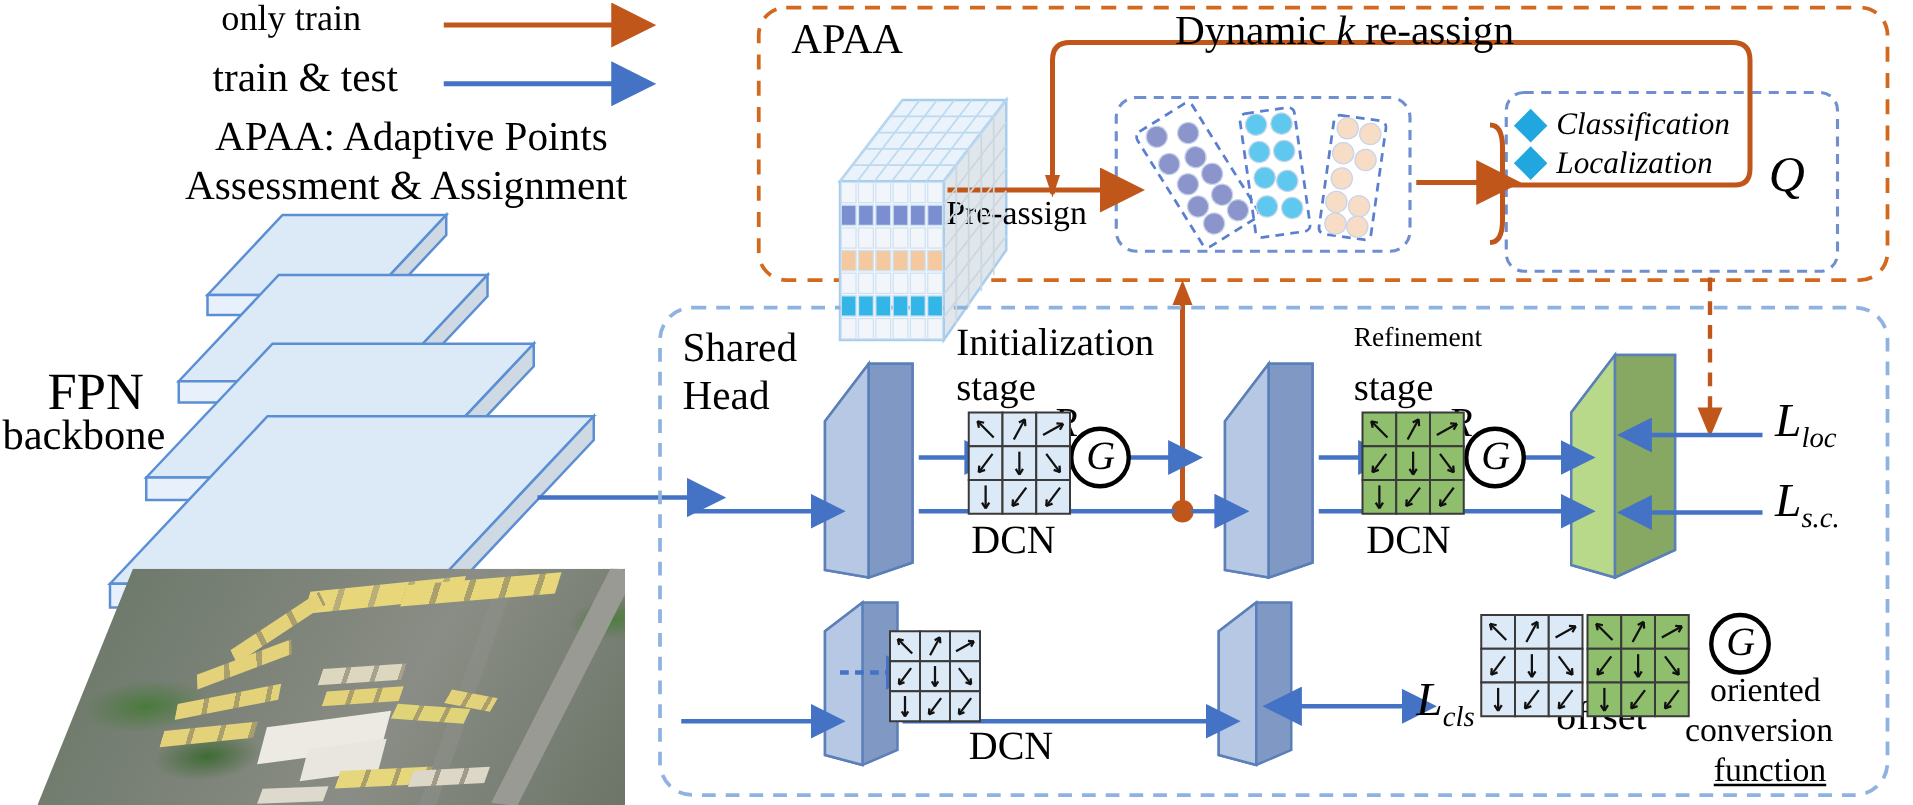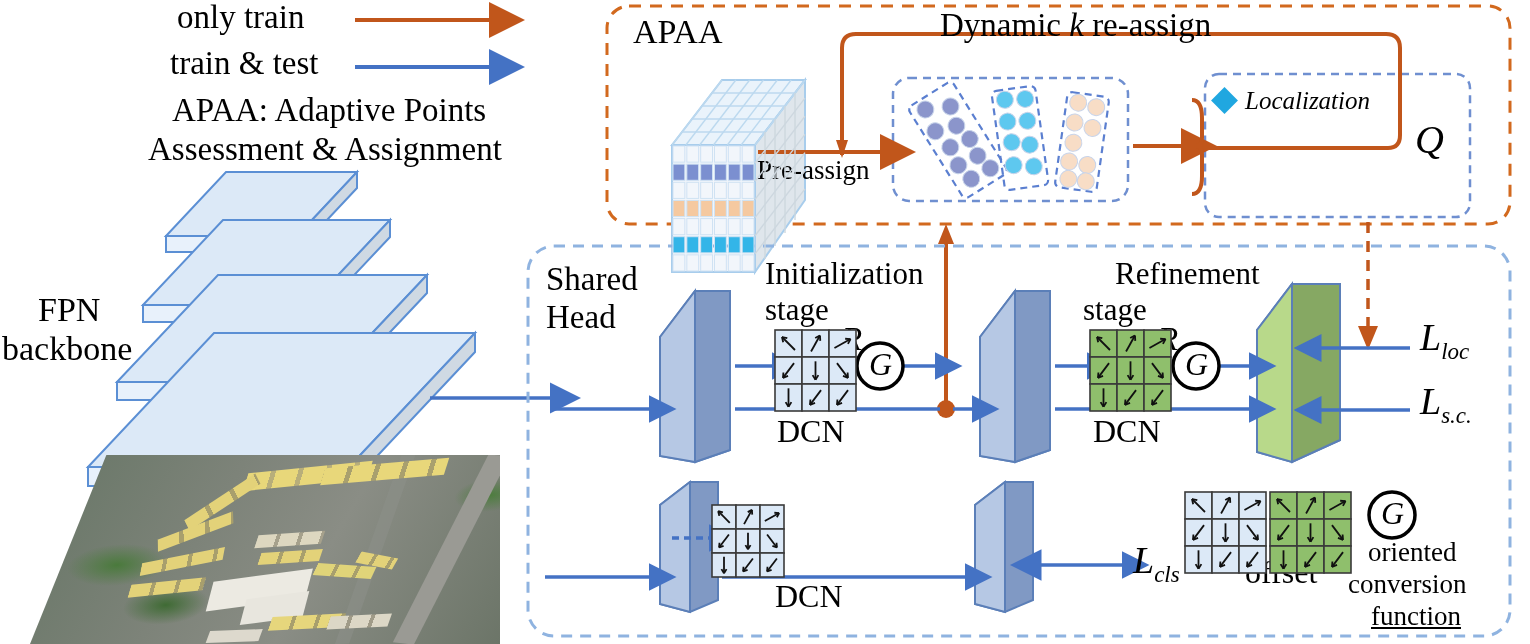--- a/index.html
+++ b/index.html
@@ -197,55 +197,59 @@
     <div style="position:absolute;left:232px;top:160px;width:72px;height:14px;
          background:repeating-linear-gradient(90deg,#e6d67c 0 20px,#a89f6d 20px 24px);transform:rotate(-3deg);"></div>
     <div style="position:absolute;left:290px;top:160px;width:60px;height:13px;
          background:repeating-linear-gradient(90deg,#dcd7c6 0 18px,#a09b88 18px 22px);transform:rotate(-3deg);"></div>
     <div style="position:absolute;left:293px;top:100px;width:40px;height:11px;
          background:repeating-linear-gradient(90deg,#e3d279 0 14px,#a89f6d 14px 18px);transform:rotate(10deg);"></div>
     <div style="position:absolute;left:175px;top:175px;width:52px;height:12px;background:#ddd9cd;transform:rotate(-2deg);"></div>
   </div>
 </div>
 
-<div class="txt" style="left:177px;top:0px;font-size:33px;">only train</div>
+<div class="txt" style="left:177px;top:0px;font-size:29px;">only train</div>
 <div class="txt" style="left:170px;top:46px;font-size:33px;">train &amp; test</div>
 
 <div class="txt" style="left:172px;top:93px;font-size:33px;">APAA: Adaptive Points</div>
 <div class="txt" style="left:148px;top:132px;font-size:33px;">Assessment &amp; Assignment</div>
 
-<div class="txt" style="left:38px;top:292px;font-size:34px;font-family:Liberation Serif, serif;">FPN</div>
+<div class="txt" style="left:38px;top:292px;font-size:42px;font-family:Liberation Serif, serif;">FPN</div>
 <div class="txt" style="left:2px;top:331px;font-size:34px;">backbone</div>
 
 <div class="txt" style="left:633px;top:14px;font-size:34px;">APAA</div>
 
 <div class="txt" style="left:940px;top:8px;font-size:33px;">
   <span>Dynamic</span>
   <span class="ital">k</span>
   <span>re-assign</span>
 </div>
 
 <div class="txt" style="left:757px;top:156px;font-size:27px;">Pre-assign</div>
 
 <div class="txt ital" style="left:1415px;top:119px;font-size:40px;">Q</div>
 
 <div class="abs" style="left:1215px;top:85px;">
+  <div style="display:flex;align-items:center;height:30px;">
+    <span style="width:19px;height:19px;background:#20a7e0;transform:rotate(45deg);display:inline-block;margin-right:11px;"></span>
+    <span class="ital" style="font-size:25px;">Classification</span>
+  </div>
   <div style="display:flex;align-items:center;height:31px;">
     <span style="width:19px;height:19px;background:#20a7e0;transform:rotate(45deg);display:inline-block;margin-right:11px;"></span>
     <span class="ital" style="font-size:25px;">Localization</span>
   </div>
 </div>
 
 <div class="txt" style="left:546px;top:262px;font-size:33px;">Shared</div>
 <div class="txt" style="left:546px;top:300px;font-size:33px;">Head</div>
 
 <div class="txt" style="left:765px;top:258px;font-size:31px;">Initialization</div>
 <div class="txt" style="left:765px;top:294px;font-size:31px;">stage</div>
 
-<div class="txt" style="left:1083px;top:258px;font-size:31px;margin-left:32px;">Refinement</div>
+<div class="txt" style="left:1083px;top:258px;font-size:22px;">Refinement</div>
 <div class="txt" style="left:1083px;top:294px;font-size:31px;">stage</div>
 
 <div class="txt ital" style="left:842px;top:322px;font-size:33px;font-family:'Liberation Serif',serif;">R</div>
 <div class="txt ital" style="left:1158px;top:322px;font-size:33px;">R</div>
 
 <div class="txt ital" style="left:869px;top:348px;font-size:32px;">G</div>
 <div class="txt ital" style="left:1185px;top:348px;font-size:32px;">G</div>
 <div class="txt ital" style="left:1381px;top:497px;font-size:32px;">G</div>
 
 <div class="txt" style="left:777px;top:415px;font-size:32px;">DCN</div>

